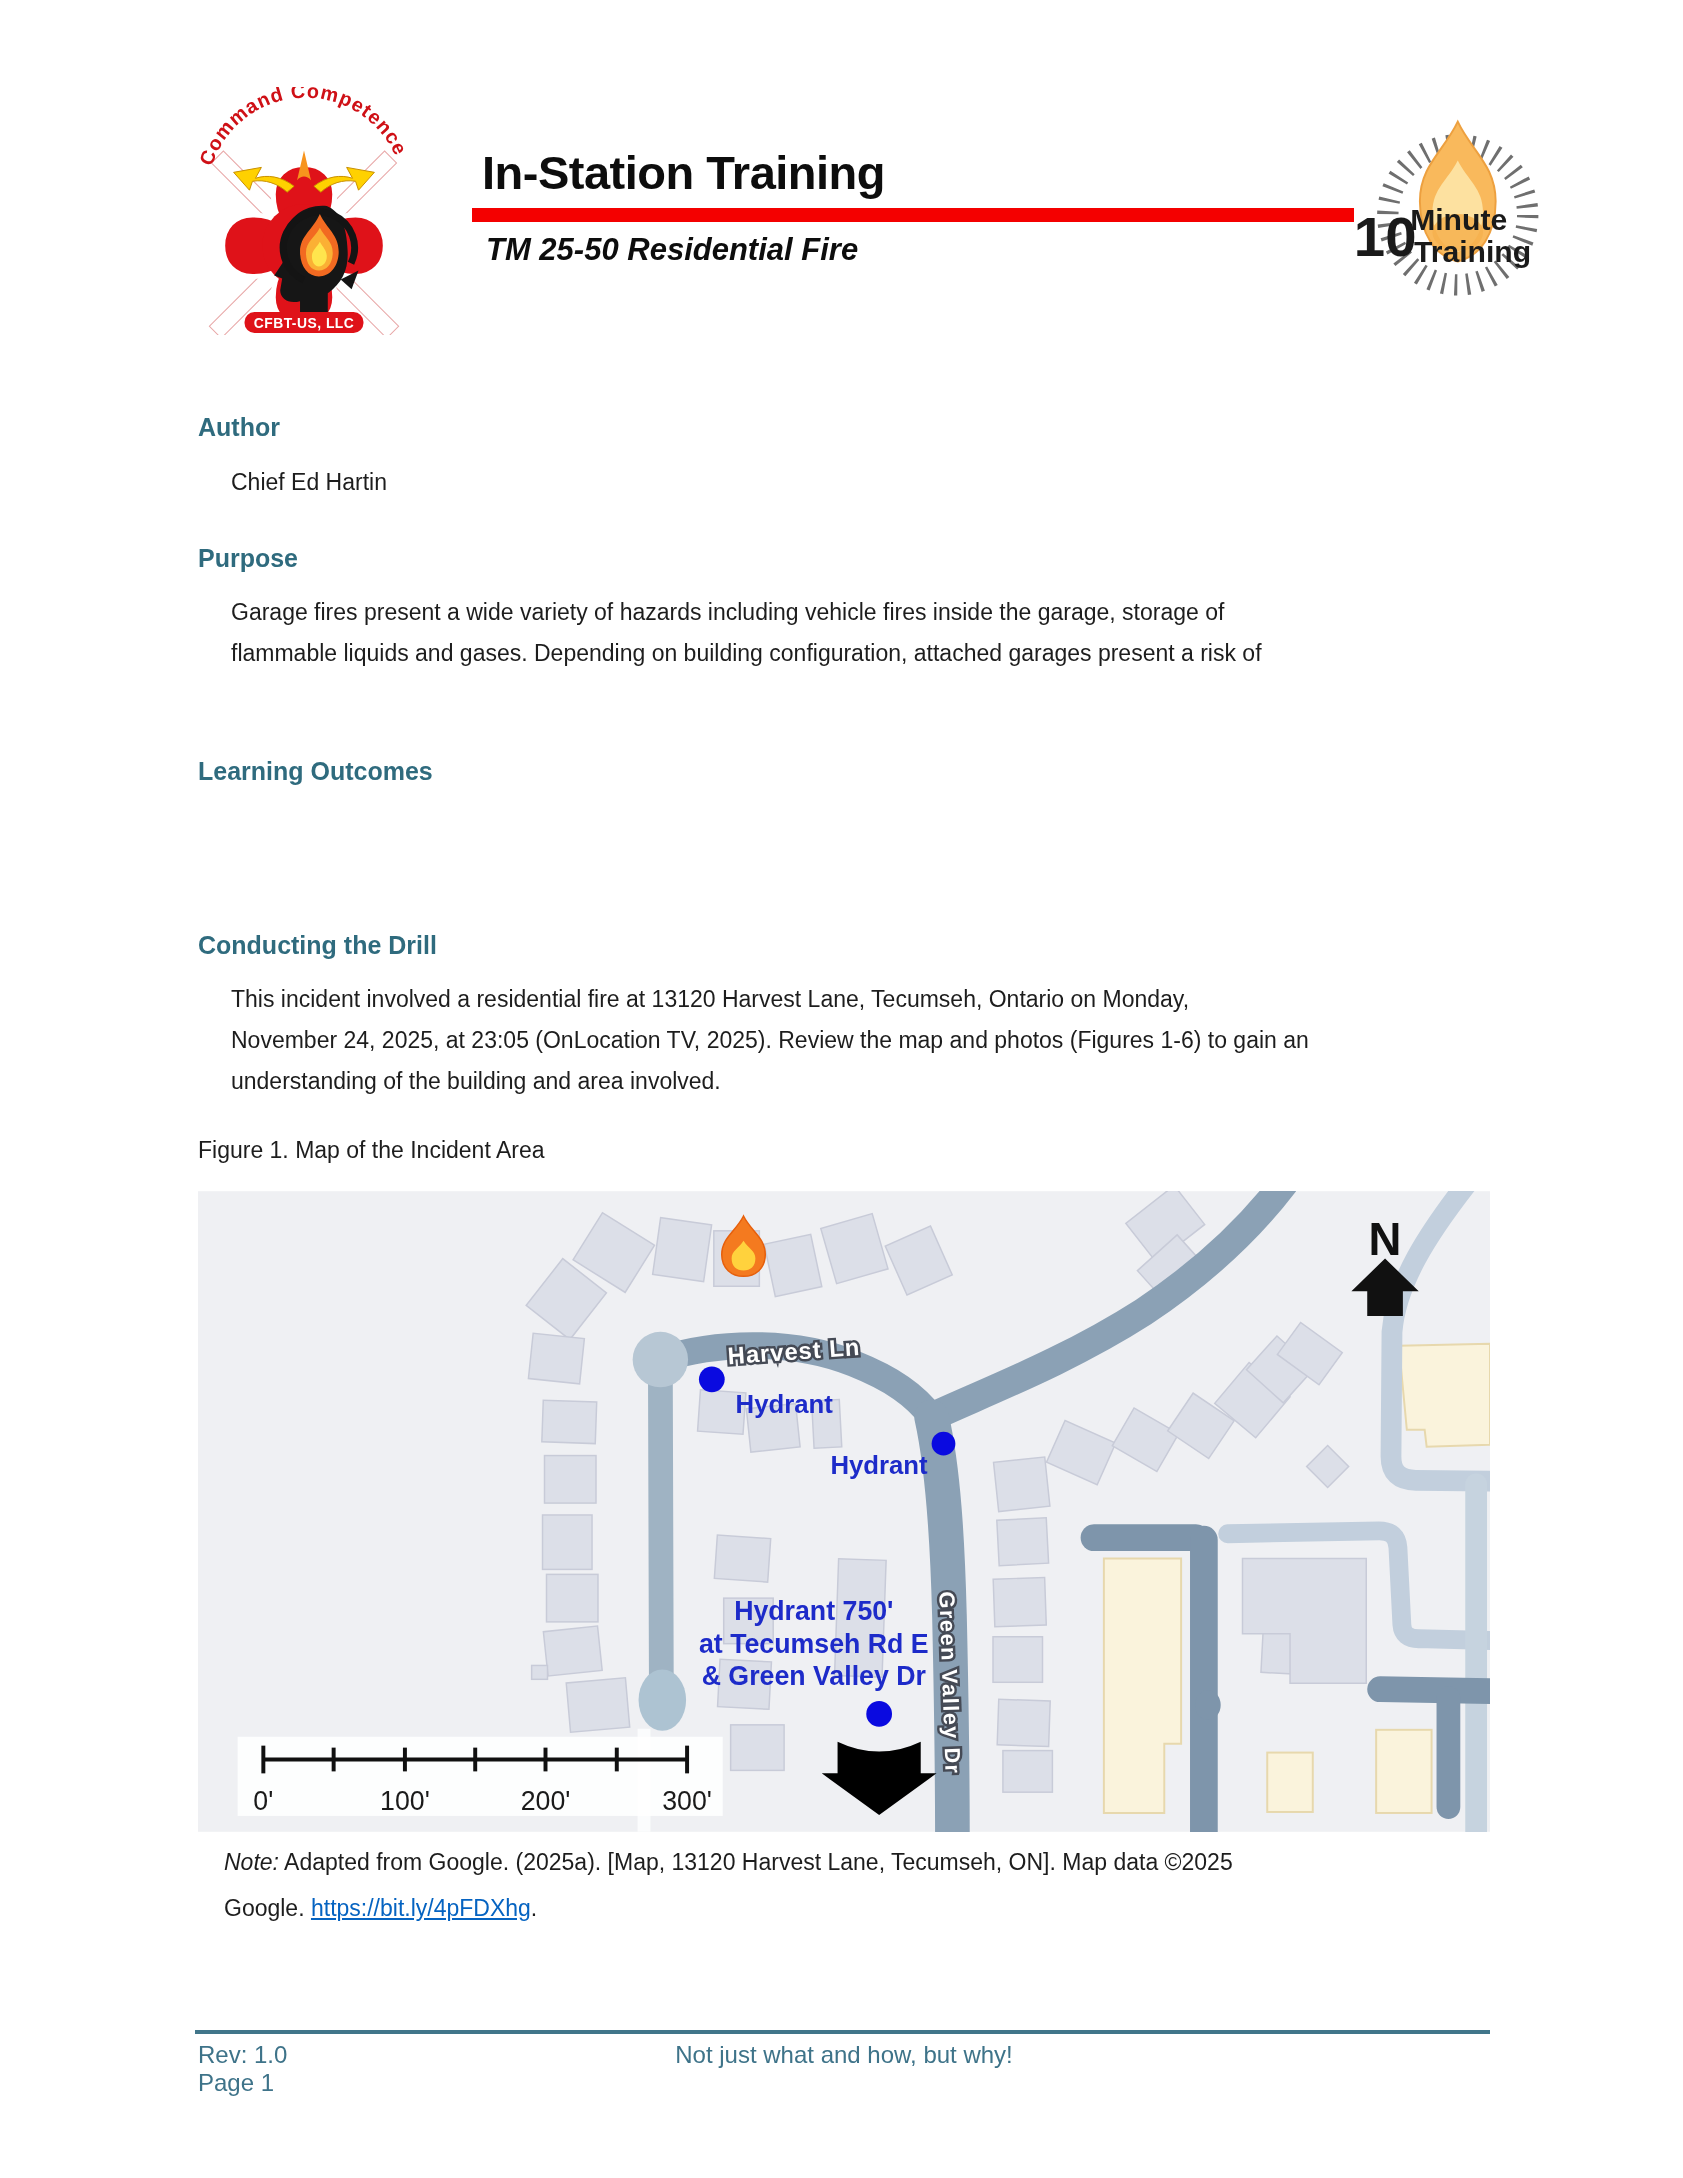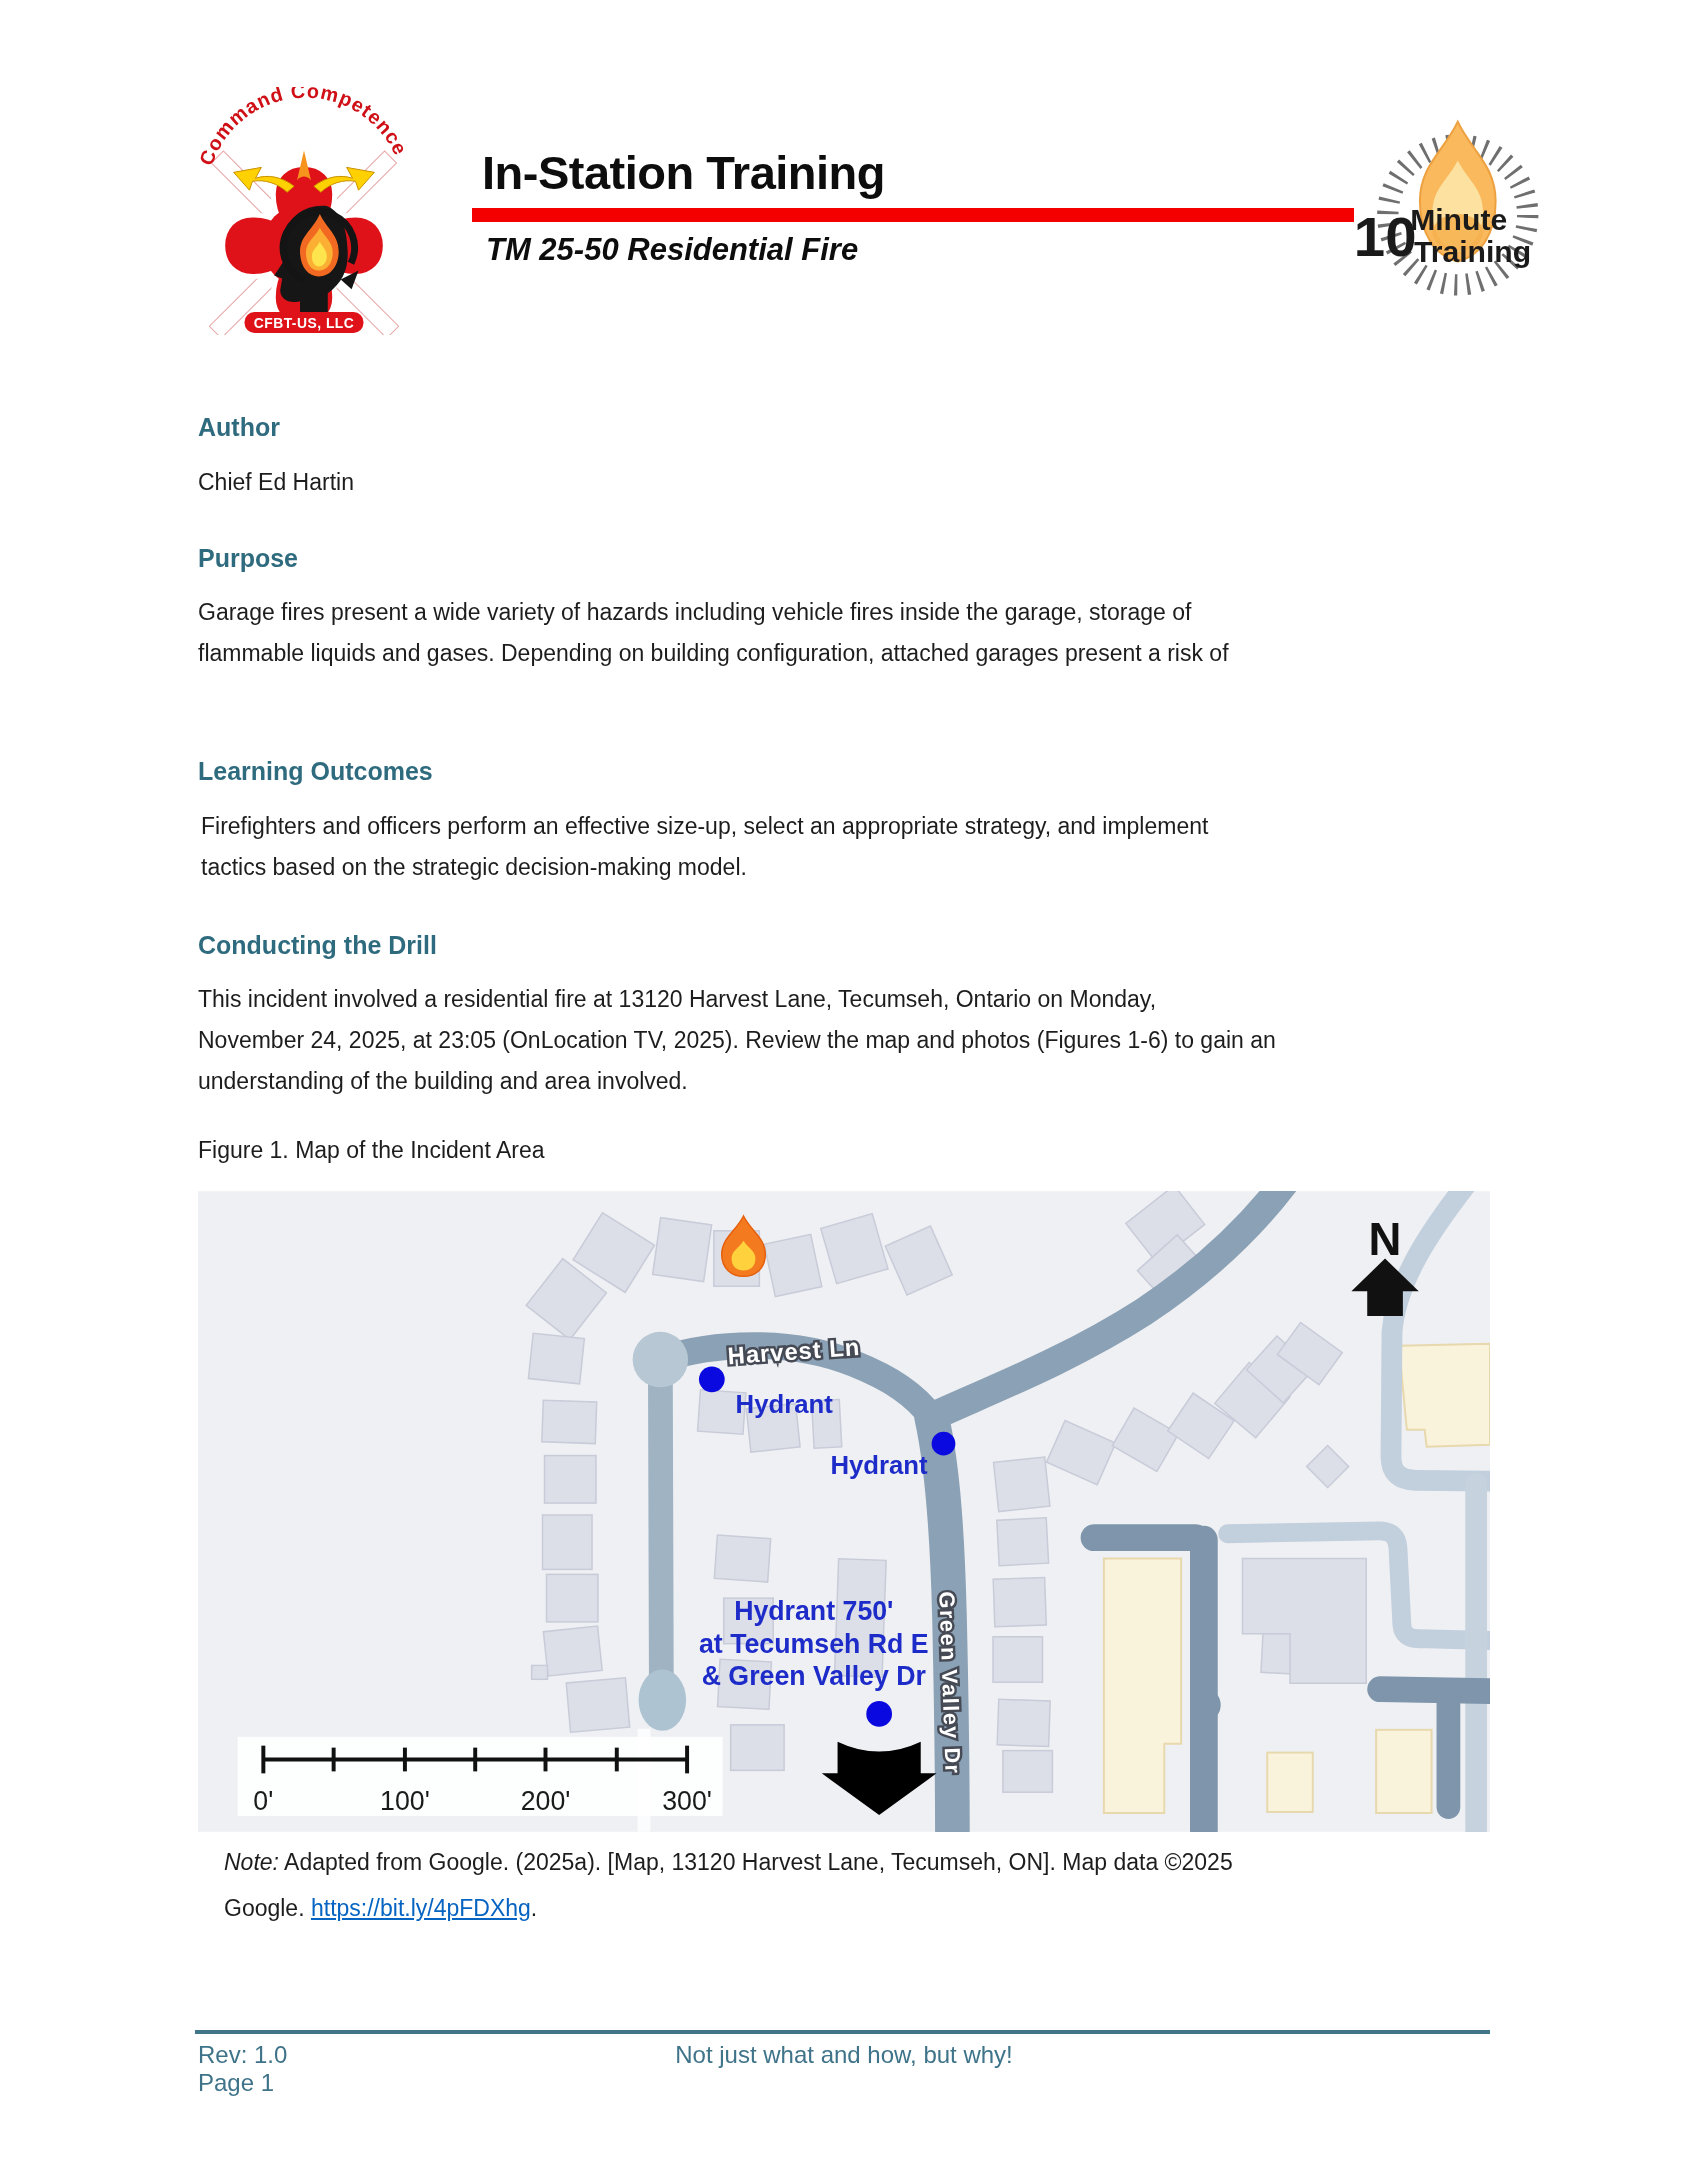--- a/index.html
+++ b/index.html
@@ -3,21 +3,21 @@
 <meta charset="utf-8">
 <style>
   html,body{margin:0;padding:0;background:#888;}
   #page{position:relative;width:1683px;height:2178px;background:#ffffff;overflow:hidden;
         font-family:"Liberation Sans",sans-serif;color:#1d1d1d;}
   .abs{position:absolute;}
   .h-title{left:482px;top:145px;font-size:47px;font-weight:bold;letter-spacing:-0.5px;color:#0d0d0d;white-space:nowrap;}
   .h-rule{left:472px;top:208px;width:882px;height:14px;background:#F40000;}
   .h-sub{left:486px;top:232px;font-size:31px;font-weight:bold;font-style:italic;color:#0d0d0d;white-space:nowrap;}
   .sec-h{font-size:25px;font-weight:bold;color:#2F6B7E;white-space:nowrap;}
-  .body-t{font-size:23px;line-height:41px;color:#1d1d1d;white-space:nowrap;}
+  .body-t{font-size:23px;line-height:41px;color:#1d1d1d;white-space:nowrap;margin-left:33px;}
   .cap{font-size:23px;color:#1d1d1d;white-space:nowrap;}
   .note-t{font-size:23px;line-height:46px;color:#1d1d1d;white-space:nowrap;}
   .note-t .it{font-style:italic;}
   .note-t a{color:#0563C1;text-decoration:underline;}
   .f-line{left:195px;top:2030px;width:1295px;height:4px;background:#41768A;}
   .f-row{left:198px;top:2041px;width:1292px;font-size:24px;color:#3E7389;display:flex;justify-content:space-between;flex-direction:column;}
   .f-center{position:absolute;left:0;right:0;text-align:center;}
   svg text{font-family:"Liberation Sans",sans-serif;}
 </style>
 </head>
@@ -80,24 +80,20 @@
   <div class="abs sec-h" style="left:198px;top:413px;">Author</div>
   <div class="abs body-t" style="left:198px;top:462px;">Chief Ed Hartin</div>
 
   <div class="abs sec-h" style="left:198px;top:544px;">Purpose</div>
   <div class="abs body-t" style="left:198px;top:592px;">
     <div>Garage fires present a wide variety of hazards including vehicle fires inside the garage, storage of</div>
     <div>flammable liquids and gases. Depending on building configuration, attached garages present a risk of</div>
   </div>
 
   <div class="abs sec-h" style="left:198px;top:757px;">Learning Outcomes</div>
-  <div class="abs body-t" style="left:201px;top:806px;">
-    <div>Firefighters and officers perform an effective size-up, select an appropriate strategy, and implement</div>
-    <div>tactics based on the strategic decision-making model.</div>
-  </div>
 
   <div class="abs sec-h" style="left:198px;top:931px;">Conducting the Drill</div>
   <div class="abs body-t" style="left:198px;top:979px;">
     <div>This incident involved a residential fire at 13120 Harvest Lane, Tecumseh, Ontario on Monday,</div>
     <div>November 24, 2025, at 23:05 (OnLocation TV, 2025). Review the map and photos (Figures 1-6) to gain an</div>
     <div>understanding of the building and area involved.</div>
   </div>
 
   <div class="abs cap" style="left:198px;top:1137px;">Figure 1. Map of the Incident Area</div>
 

